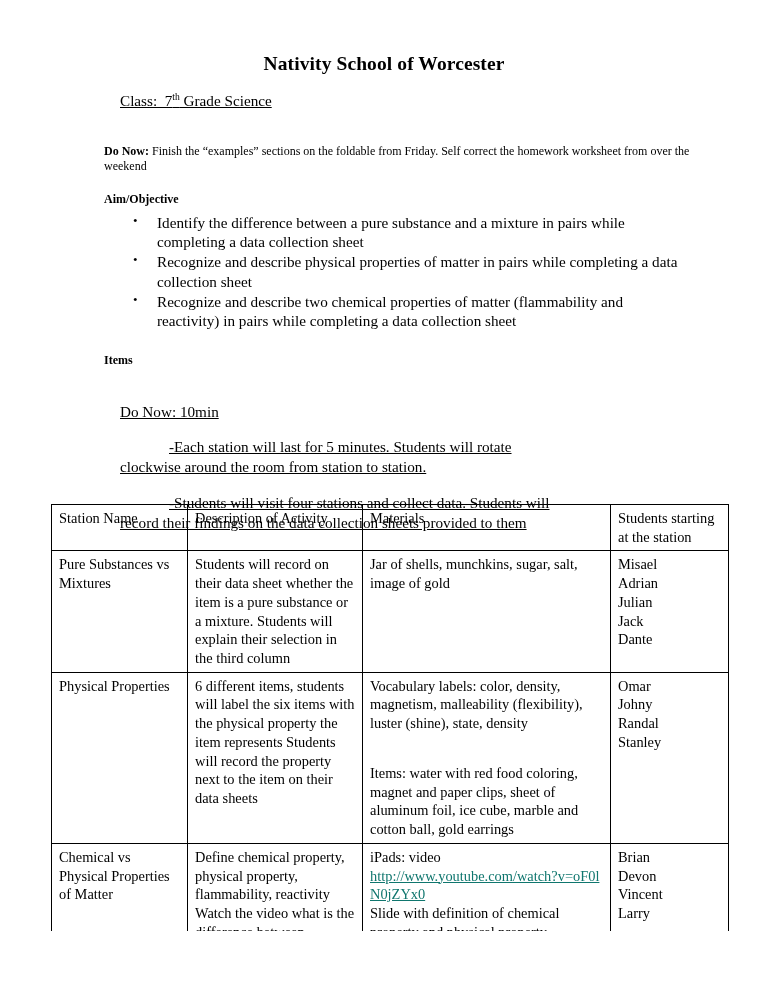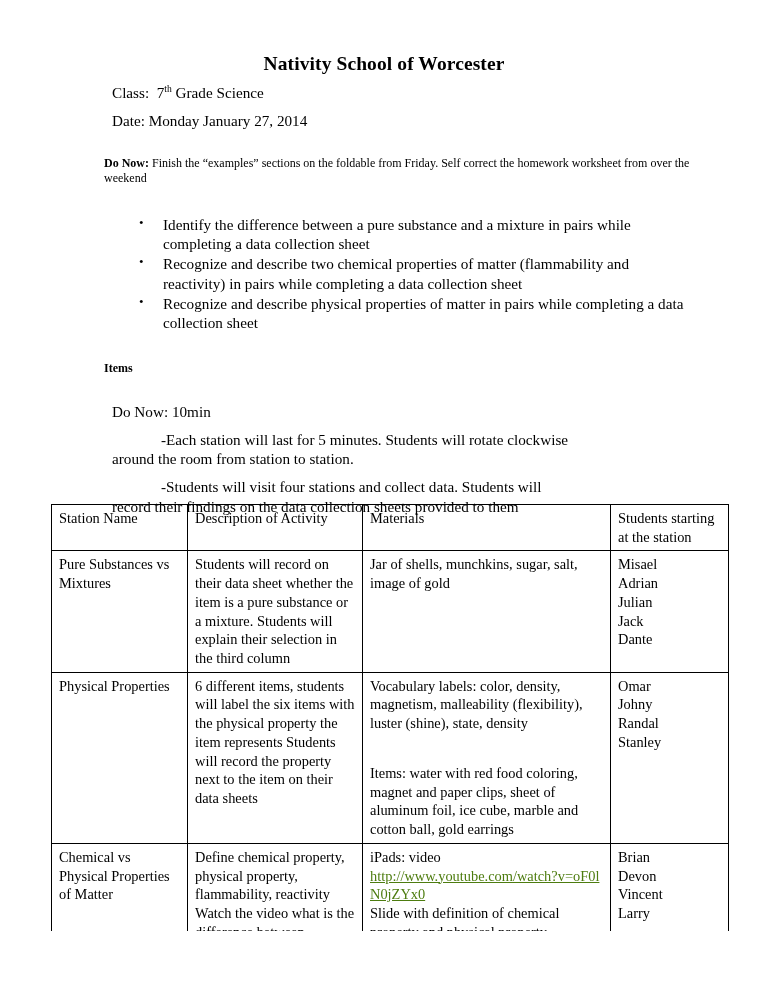--- a/index.html
+++ b/index.html
@@ -40,39 +40,40 @@
     line-height: 1.2;
     margin: 0 0 3px 0;
   }
 
   
   .meta-line,
   .para,
   .agenda-line {
     font-size: 15.2px;
     line-height: 1.30;
-    margin: 8px;
+    margin: 16px;
     padding-left: 62px;
+    text-decoration: underline;
   }
   .meta-line { white-space: pre; }
   sup { font-size: 9.6px; vertical-align: super; line-height: 0; }
 
   .spacer-sm { height: 17px; }
 
   .section-head {
     font-size: 12px;
     font-weight: bold;
     line-height: 1.30;
     margin: 0;
     padding-left: 62px;
   }
   .do-now-body { font-weight: normal; }
 
   .bullets {
-    margin: 11px;
+    margin: 5px;
     padding: 0 0 0 62px;
     list-style: none;
   }
   .bullets li {
     position: relative;
     font-size: 15.2px;
     line-height: 1.30;
     padding-left: 48px;
     margin: 0;
     max-width: 530px;
@@ -110,21 +111,21 @@
     text-align: left;
     font-weight: normal;
     padding: 4px 5px 4px 7px;
   }
   .station-table th { height: 31px; }
   .cell-block { margin: 0; }
   .cell-block + .cell-block { margin-top: 31px; }
   .names span { display: block; }
 
   .link {
-    color: #4d7c0f;
+    color: #0f766e;
     text-decoration: underline;
     word-break: break-all;
   }
 
   
   .table-clip {
     position: absolute;
     left: 0;
     top: 0;
     width: 768px;
@@ -133,32 +134,32 @@
   }
 </style>
 </head>
 <body>
 
 <div class="page">
 
   <h1 class="doc-title">Nativity School of Worcester</h1>
 
   <p class="meta-line"><span>Class:  7</span><sup>th</sup><span> Grade Science</span></p>
-  <p class="meta-line">Date: Monday January 27, 2014</p>
 
   <div class="spacer-sm"></div>
 
   <p class="section-head"><span>Do Now:</span><span class="do-now-body"> Finish the “examples” sections on the foldable from Friday. Self correct the homework worksheet from over the weekend</span></p>
 
   <div class="spacer-sm"></div>
 
+  <p class="section-head">Aim/Objective</p>
   <ul class="bullets">
     <li>Identify the difference between a pure substance and a mixture in pairs while completing a data collection sheet</li>
+    <li>Recognize and describe physical properties of matter in pairs while completing a data collection sheet</li>
     <li>Recognize and describe two chemical properties of matter (flammability and reactivity) in pairs while completing a data collection sheet</li>
-    <li>Recognize and describe physical properties of matter in pairs while completing a data collection sheet</li>
   </ul>
 
   <div class="spacer-sm"></div>
 
   <p class="section-head">Items</p>
 
   <div class="spacer-sm"></div>
 
   <div class="agenda-block">
     <p class="agenda-line">Do Now: 10min</p>

